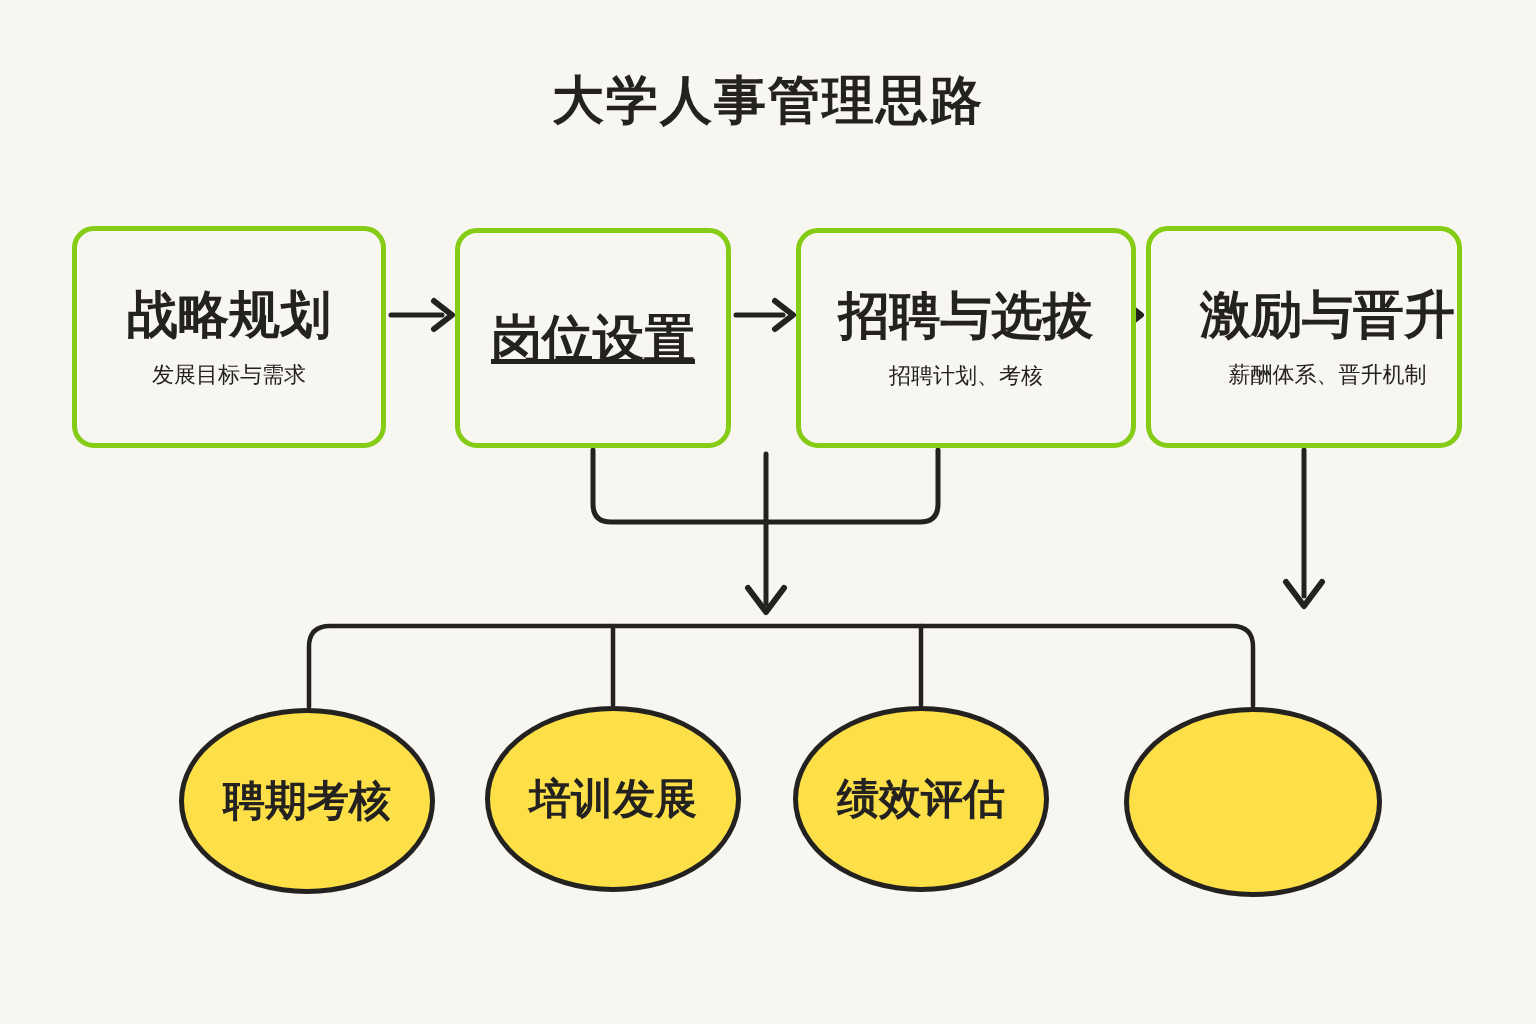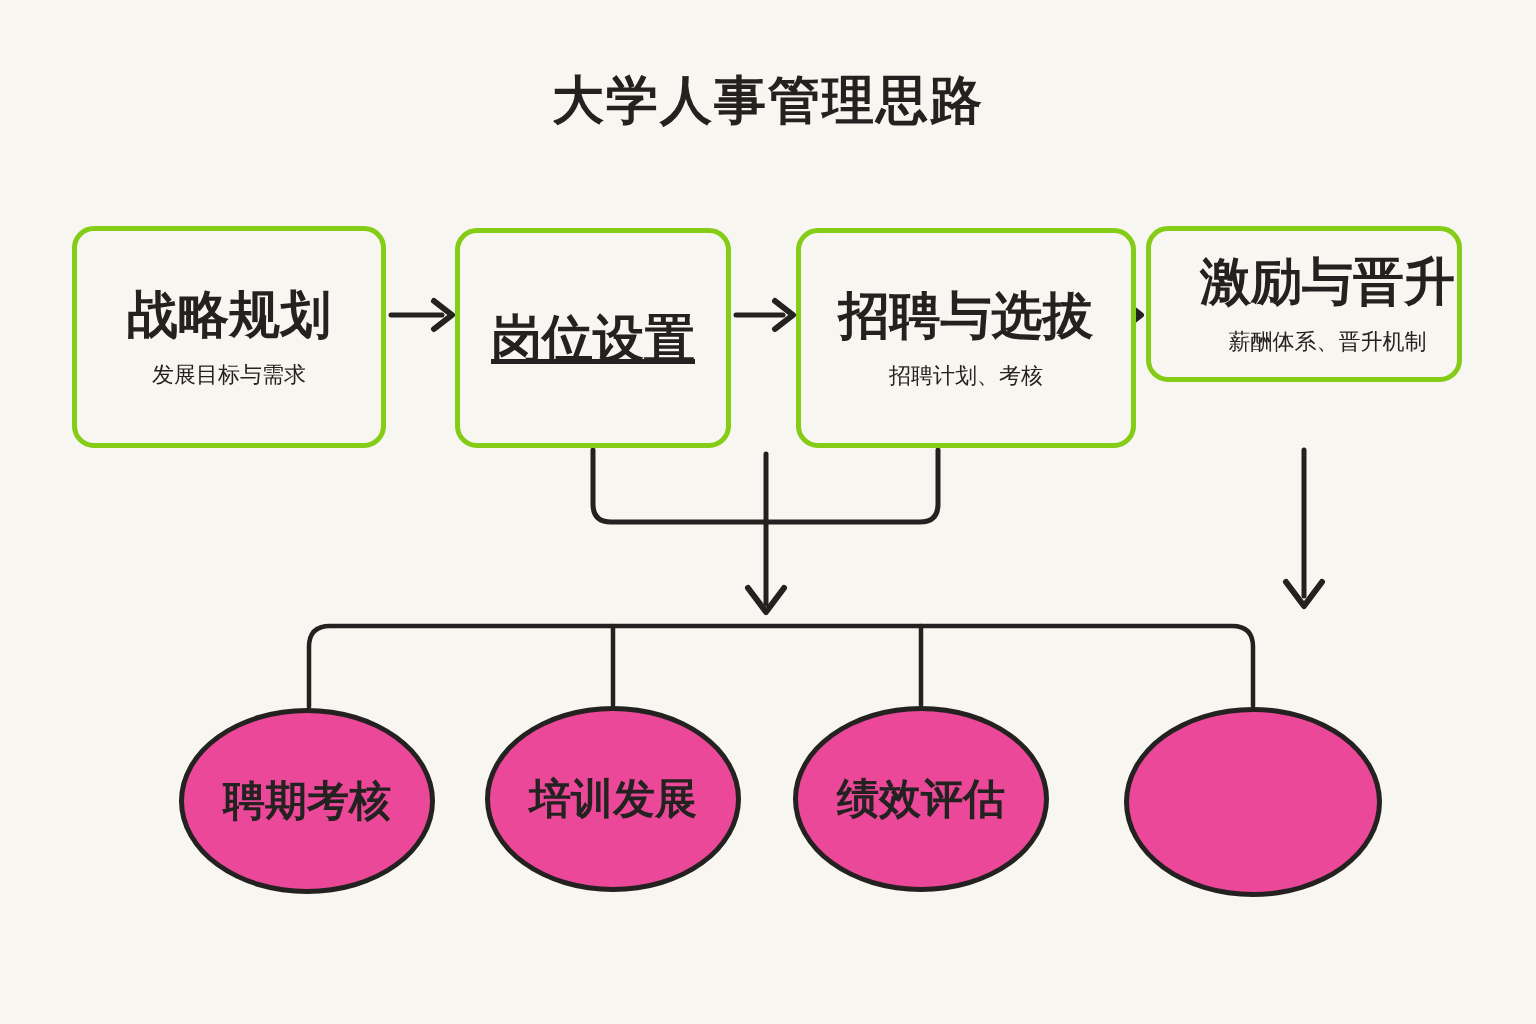--- a/index.html
+++ b/index.html
@@ -58,28 +58,28 @@
   .pbox .box-subtitle {
     font-size: 22px;
     font-weight: 500;
     line-height: 1;
     white-space: nowrap;
     text-align: center;
   }
   .b1 { left: 72px;   top: 226px; width: 314px; height: 222px; }
   .b2 { left: 455px;  top: 228px; width: 276px; height: 220px; text-decoration: underline; }
   .b3 { left: 796px;  top: 228px; width: 340px; height: 220px; }
-  .b4 { left: 1146px; top: 226px; width: 316px; height: 156px; padding-left: 47px; }
+  .b4 { left: 1146px; top: 226px; width: 316px; height: 222px; padding-left: 47px; }
 
   .ellipse {
     position: absolute;
     box-sizing: border-box;
     border: 5px solid #242220;
     border-radius: 50%;
-    background: #ec4899;
+    background: #fde047;
     display: flex;
     align-items: center;
     justify-content: center;
     text-align: right;
   }
   .ellipse .ellipse-label {
     font-size: 42px;
     font-weight: 900;
     line-height: 1;
     white-space: nowrap;

